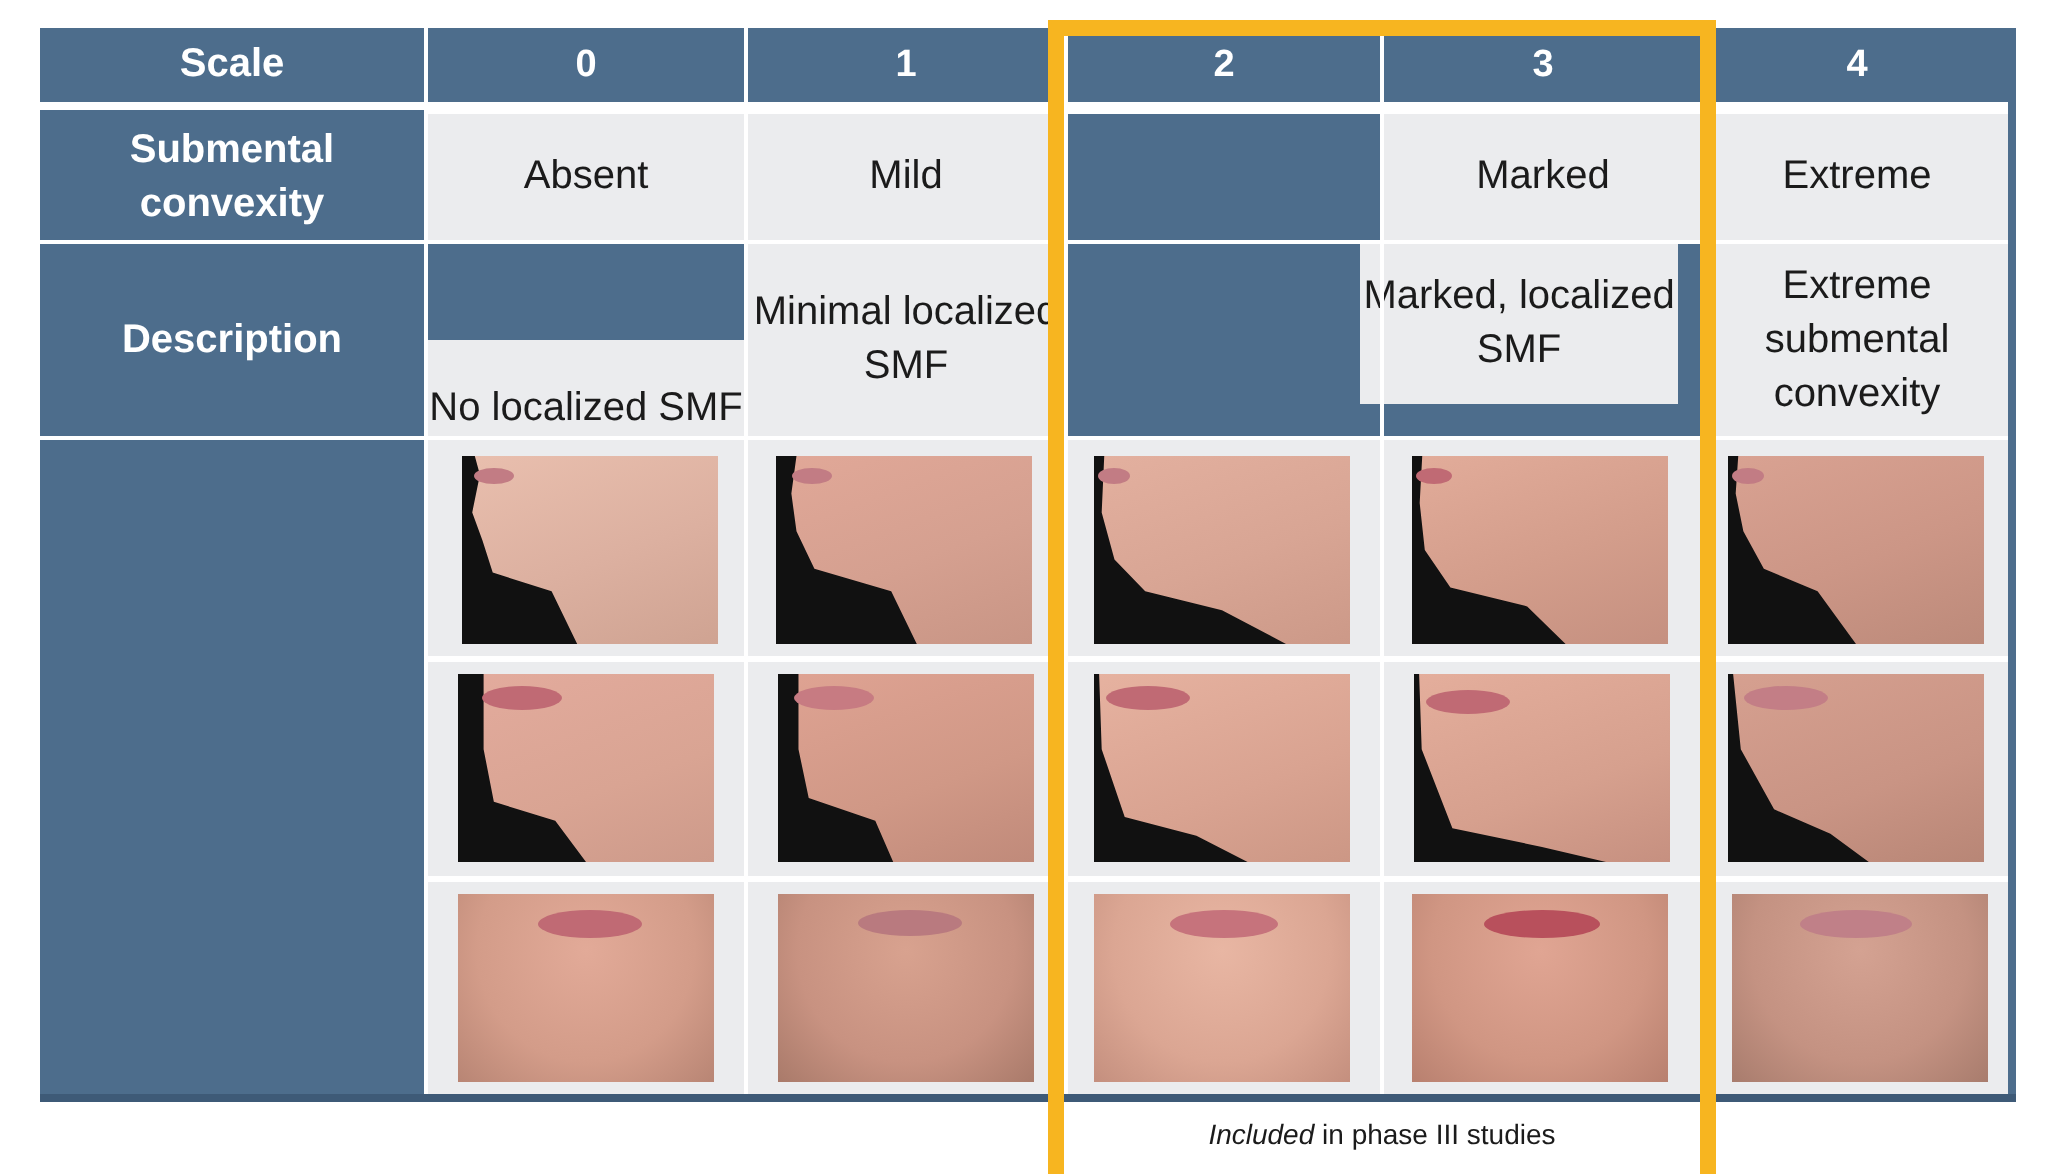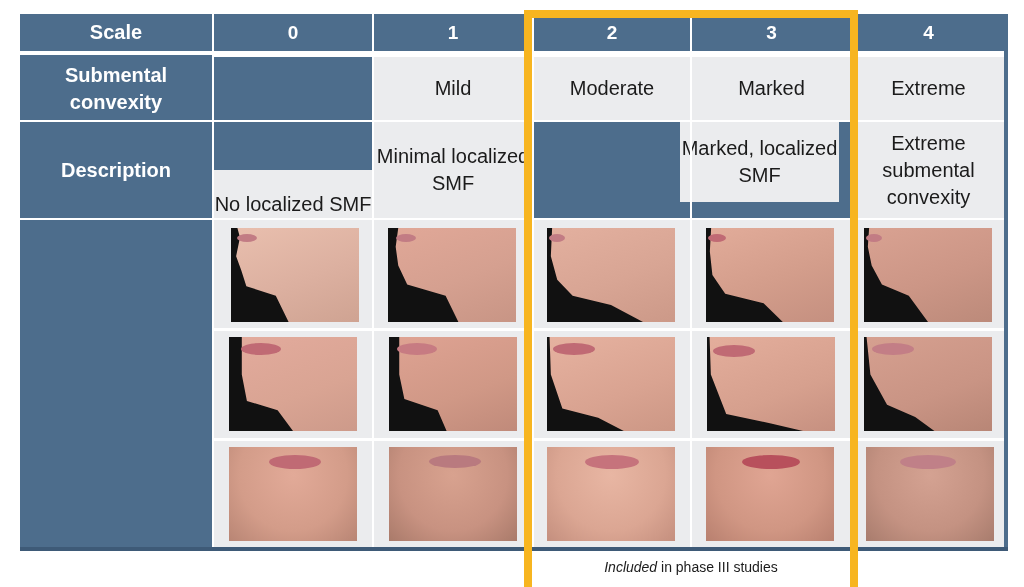--- a/index.html
+++ b/index.html
@@ -61,30 +61,30 @@
   <div class="hdr-col scale-label">Scale</div>
   <div class="hsep" style="top:37px;"></div>
   <div class="hdr-col conv-label">Submental convexity</div>
   <div class="hsep" style="top:106px;height:2px;"></div>
   <div class="hdr-col desc-label">Description</div>
   <div class="hsep" style="top:204px;height:2px;"></div>
 
   <div class="white-band"></div>
 
   <div class="col-head" style="left:194px;width:158px;">0</div>
+  <div class="cell" style="left:194px;top:43px;width:158px;height:63px;">Absent</div>
   <div class="cell" style="left:194px;top:108px;width:158px;height:96px;margin-top:48px;">No localized SMF evident</div>
   <div class="cell" style="left:194px;top:206px;width:158px;height:327px;"></div>
 
   <div class="col-head" style="left:354px;width:158px;">1</div>
   <div class="cell" style="left:354px;top:108px;width:158px;height:96px;">Minimal localized SMF</div>
   <div class="cell" style="left:354px;top:43px;width:158px;height:63px;">Mild</div>
   <div class="cell" style="left:354px;top:206px;width:158px;height:327px;"></div>
 
   <div class="col-head" style="left:514px;width:156px;">2</div>
-  <div class="cell" style="left:514px;top:43px;width:156px;height:63px;">Moderate</div>
   <div class="cell" style="left:514px;top:206px;width:156px;height:327px;"></div>
 
   <div class="col-head" style="left:672px;width:159px;">3</div>
   <div class="cell" style="left:672px;top:43px;width:159px;height:63px;">Marked</div>
   <div class="cell" style="left:660px;top:108px;width:159px;height:80px;">Marked, localized SMF</div>
   <div class="cell" style="left:672px;top:206px;width:159px;height:327px;"></div>
 
   <div class="col-head" style="left:833px;width:151px;">4</div>
   <div class="cell" style="left:833px;top:43px;width:151px;height:63px;">Extreme</div>
   <div class="cell" style="left:833px;top:108px;width:151px;height:96px;">Extreme submental convexity</div>

